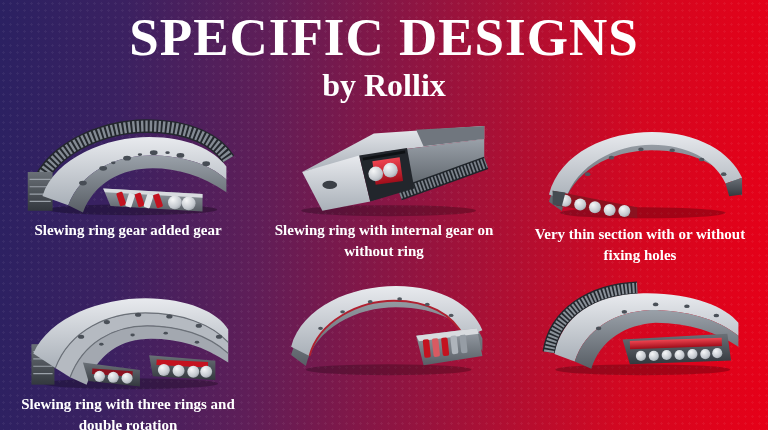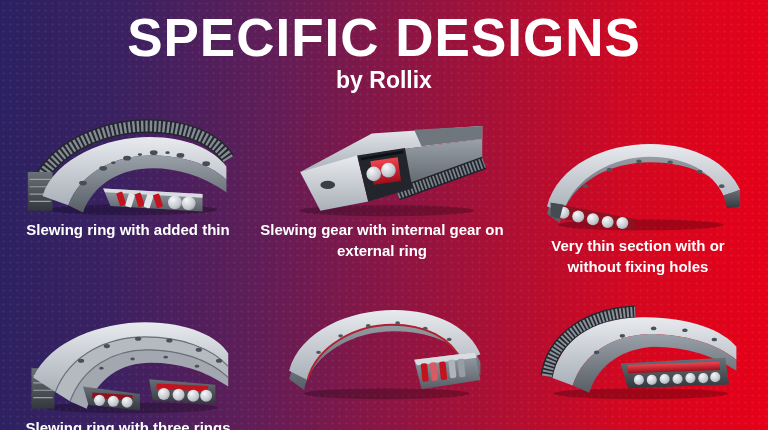--- a/index.html
+++ b/index.html
@@ -1,28 +1,28 @@
 <!DOCTYPE html>
 <html><head>
 <meta charset="utf-8">
 <style>
   html,body{margin:0;padding:0;background:#111;}
   .poster{
     position:relative;width:768px;height:430px;overflow:hidden;
     background:linear-gradient(93deg,#2b2162 0%,#3b2161 16%,#5f1e58 34%,#8c1543 52%,#b30e30 68%,#d40720 82%,#e60018 100%);
-    font-family:Liberation Sans, sans-serif;color:#ffffff;
+    font-family:Liberation Serif, serif;color:#ffffff;
   }
   .poster::after{
     content:"";position:absolute;inset:0;pointer-events:none;
     background-image:radial-gradient(rgba(255,255,255,.05) 1px,transparent 1.3px);
     background-size:7px 7px;
   }
   .header{position:relative;text-align:center;padding-top:11px;z-index:2;}
   .title{font-size:53px;font-weight:700;letter-spacing:1px;line-height:1;}
-  .subtitle{font-size:23px;font-weight:700;margin-top:3px;}
+  .subtitle{font-size:32px;font-weight:700;margin-top:3px;}
   .grid{
     position:absolute;left:0;top:109px;width:768px;height:321px;
     display:grid;grid-template-columns:repeat(3,1fr);grid-template-rows:1fr 1fr;z-index:1;
   }
   .card{display:flex;flex-direction:column;align-items:center;padding-top:6px;}
   .card svg{width:228px;height:103px;flex:none;}
   .caption{
     margin-top:2px;font-size:15px;font-weight:700;line-height:1.38;
     text-align:center;max-width:252px;
   }
@@ -88,43 +88,43 @@
         <path d="M88,80 L196,86 L196,105 L96,99 Z" fill="url(#gSide)"></path>
         <path d="M88,80 L196,86 L196,90 L90,84 Z" fill="#d8dbdf"></path>
         <rect x="104" y="84" width="7" height="15" rx="1.5" fill="#c4121f" transform="rotate(-18 107 91)"></rect>
         <rect x="114" y="85" width="7" height="15" rx="1.5" fill="#e3e5e8" transform="rotate(18 117 92)"></rect>
         <rect x="124" y="85" width="7" height="15" rx="1.5" fill="#c4121f" transform="rotate(-18 127 92)"></rect>
         <rect x="134" y="86" width="7" height="15" rx="1.5" fill="#e3e5e8" transform="rotate(18 137 93)"></rect>
         <rect x="144" y="86" width="7" height="15" rx="1.5" fill="#c4121f" transform="rotate(-18 147 93)"></rect>
         <circle cx="166" cy="95" r="7.5" fill="url(#gBall)"></circle>
         <circle cx="181" cy="96" r="7.5" fill="url(#gBall)"></circle>
       </svg>
-      <figcaption class="caption">Slewing ring with added thin</figcaption>
+      <figcaption class="caption">Slewing ring gear added gear</figcaption>
     </figure>
 
     <figure class="card" style="margin:0">
       <svg viewBox="0 0 230 112">
         <ellipse cx="120" cy="104" rx="95" ry="6" fill="#000" opacity=".25"></ellipse>
         <path d="M26,62 L104,20 L224,12 L224,26 L116,40 Z" fill="url(#gTop)"></path>
         <path d="M150,16 L224,12 L224,26 L158,34 Z" fill="#70767e"></path>
         <path d="M116,40 L224,26 L224,52 L134,84 Z" fill="url(#gSide)"></path>
         <path d="M132,86 L226,52" stroke="#1f242a" stroke-width="14" fill="none"></path>
         <path d="M132,86 L226,52" stroke="#7b828b" stroke-width="11" stroke-dasharray="2,1.8" fill="none"></path>
         <path d="M26,62 L88,44 L100,94 L48,104 Z" fill="url(#gTop)"></path>
         <ellipse cx="56" cy="76" rx="8" ry="4.5" fill="#3a3f46"></ellipse>
         <path d="M88,44 L140,36 L148,80 L100,94 Z" fill="#22262c"></path>
         <rect x="104" y="48" width="30" height="26" fill="url(#gRed)" transform="rotate(-8 119 61)"></rect>
         <circle cx="106" cy="64" r="8" fill="url(#gBall)"></circle>
         <circle cx="122" cy="60" r="8" fill="url(#gBall)"></circle>
         <path d="M92,48 L138,40" stroke="#0e1114" stroke-width="3"></path>
       </svg>
-      <figcaption class="caption">Slewing gear with internal gear on external ring</figcaption>
-    </figure>
-
-    <figure class="card" style="margin:16px">
+      <figcaption class="caption">Slewing ring with internal gear on without ring</figcaption>
+    </figure>
+
+    <figure class="card" style="margin:4px">
       <svg viewBox="0 0 230 112">
         <ellipse cx="118" cy="102" rx="90" ry="6" fill="#000" opacity=".25"></ellipse>
         <path d="M16,90 C28,44 80,22 128,22 C178,22 214,44 226,72 L226,84 C210,54 176,34 128,34 C84,34 40,56 30,100 Z" fill="url(#gSide)"></path>
         <path d="M16,82 C28,36 80,14 128,14 C178,14 214,36 226,64 L208,70 C196,44 166,28 128,28 C88,28 46,50 34,88 Z" fill="url(#gTop)"></path>
         <g fill="#50565e">
           <ellipse cx="58" cy="60" rx="3" ry="2"></ellipse>
             <ellipse cx="84" cy="42" rx="3" ry="2"></ellipse>
           <ellipse cx="116" cy="33" rx="3" ry="2"></ellipse>
             <ellipse cx="150" cy="34" rx="3" ry="2"></ellipse>
           <ellipse cx="182" cy="44" rx="3" ry="2"></ellipse>

